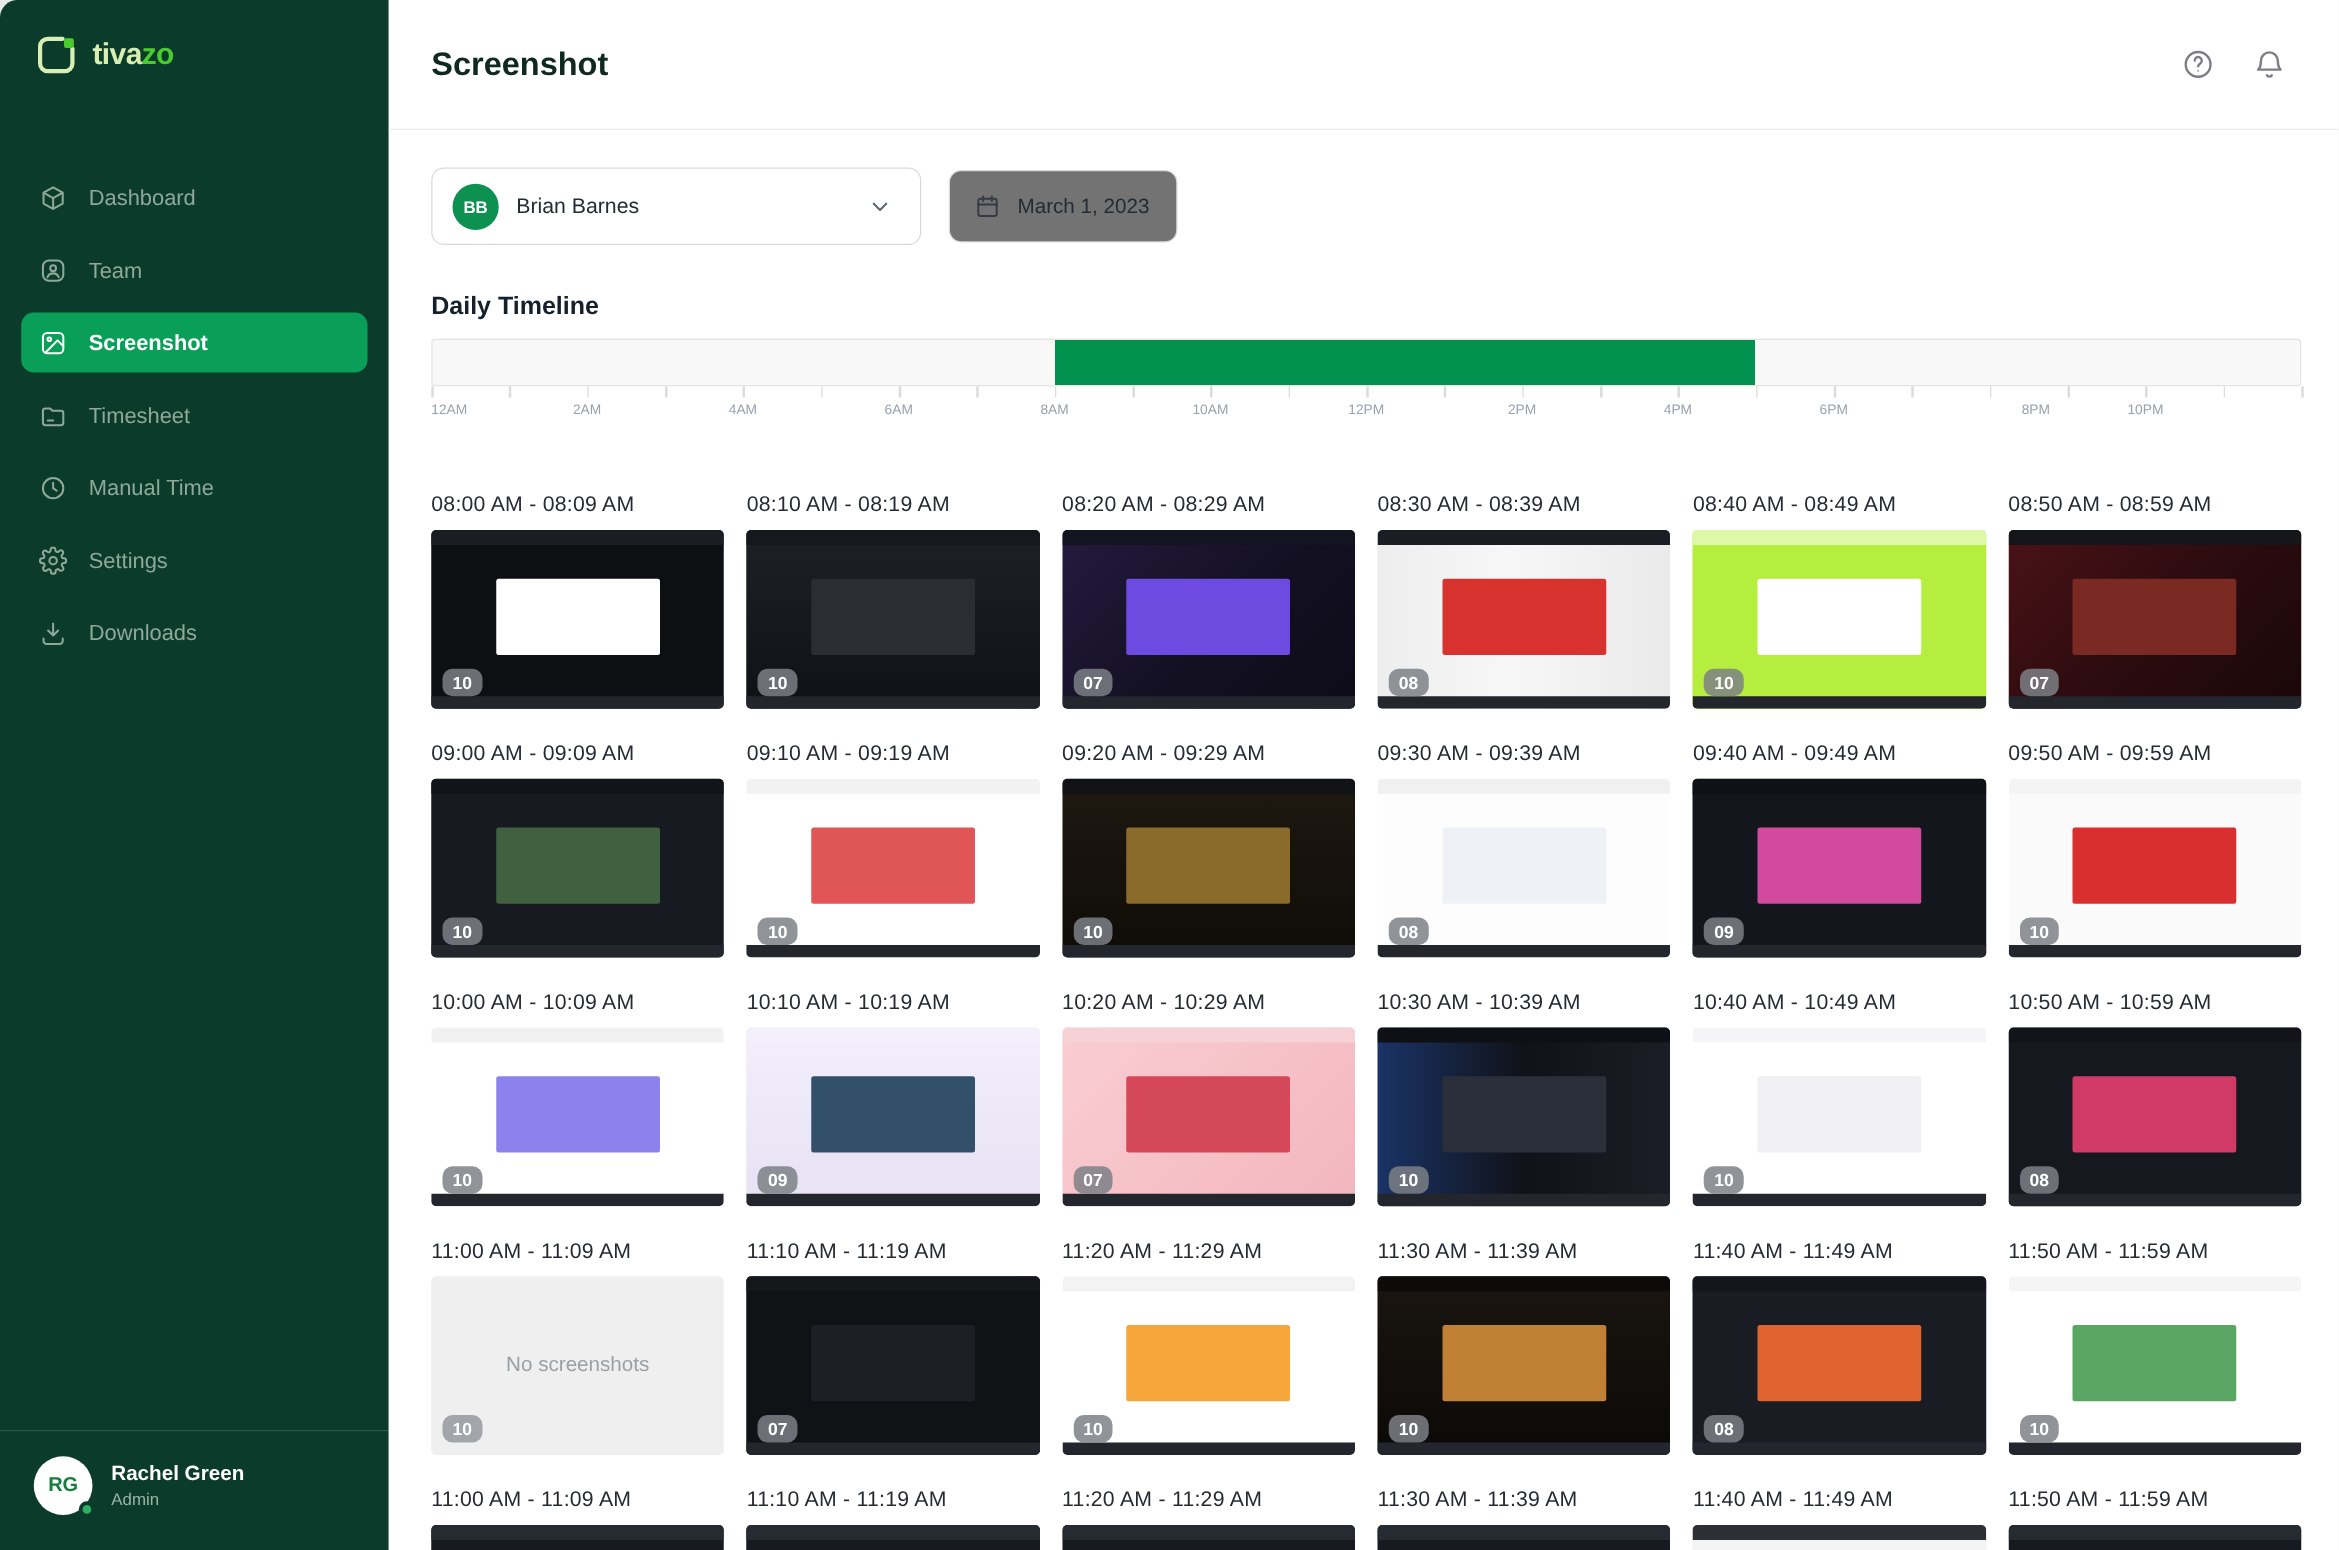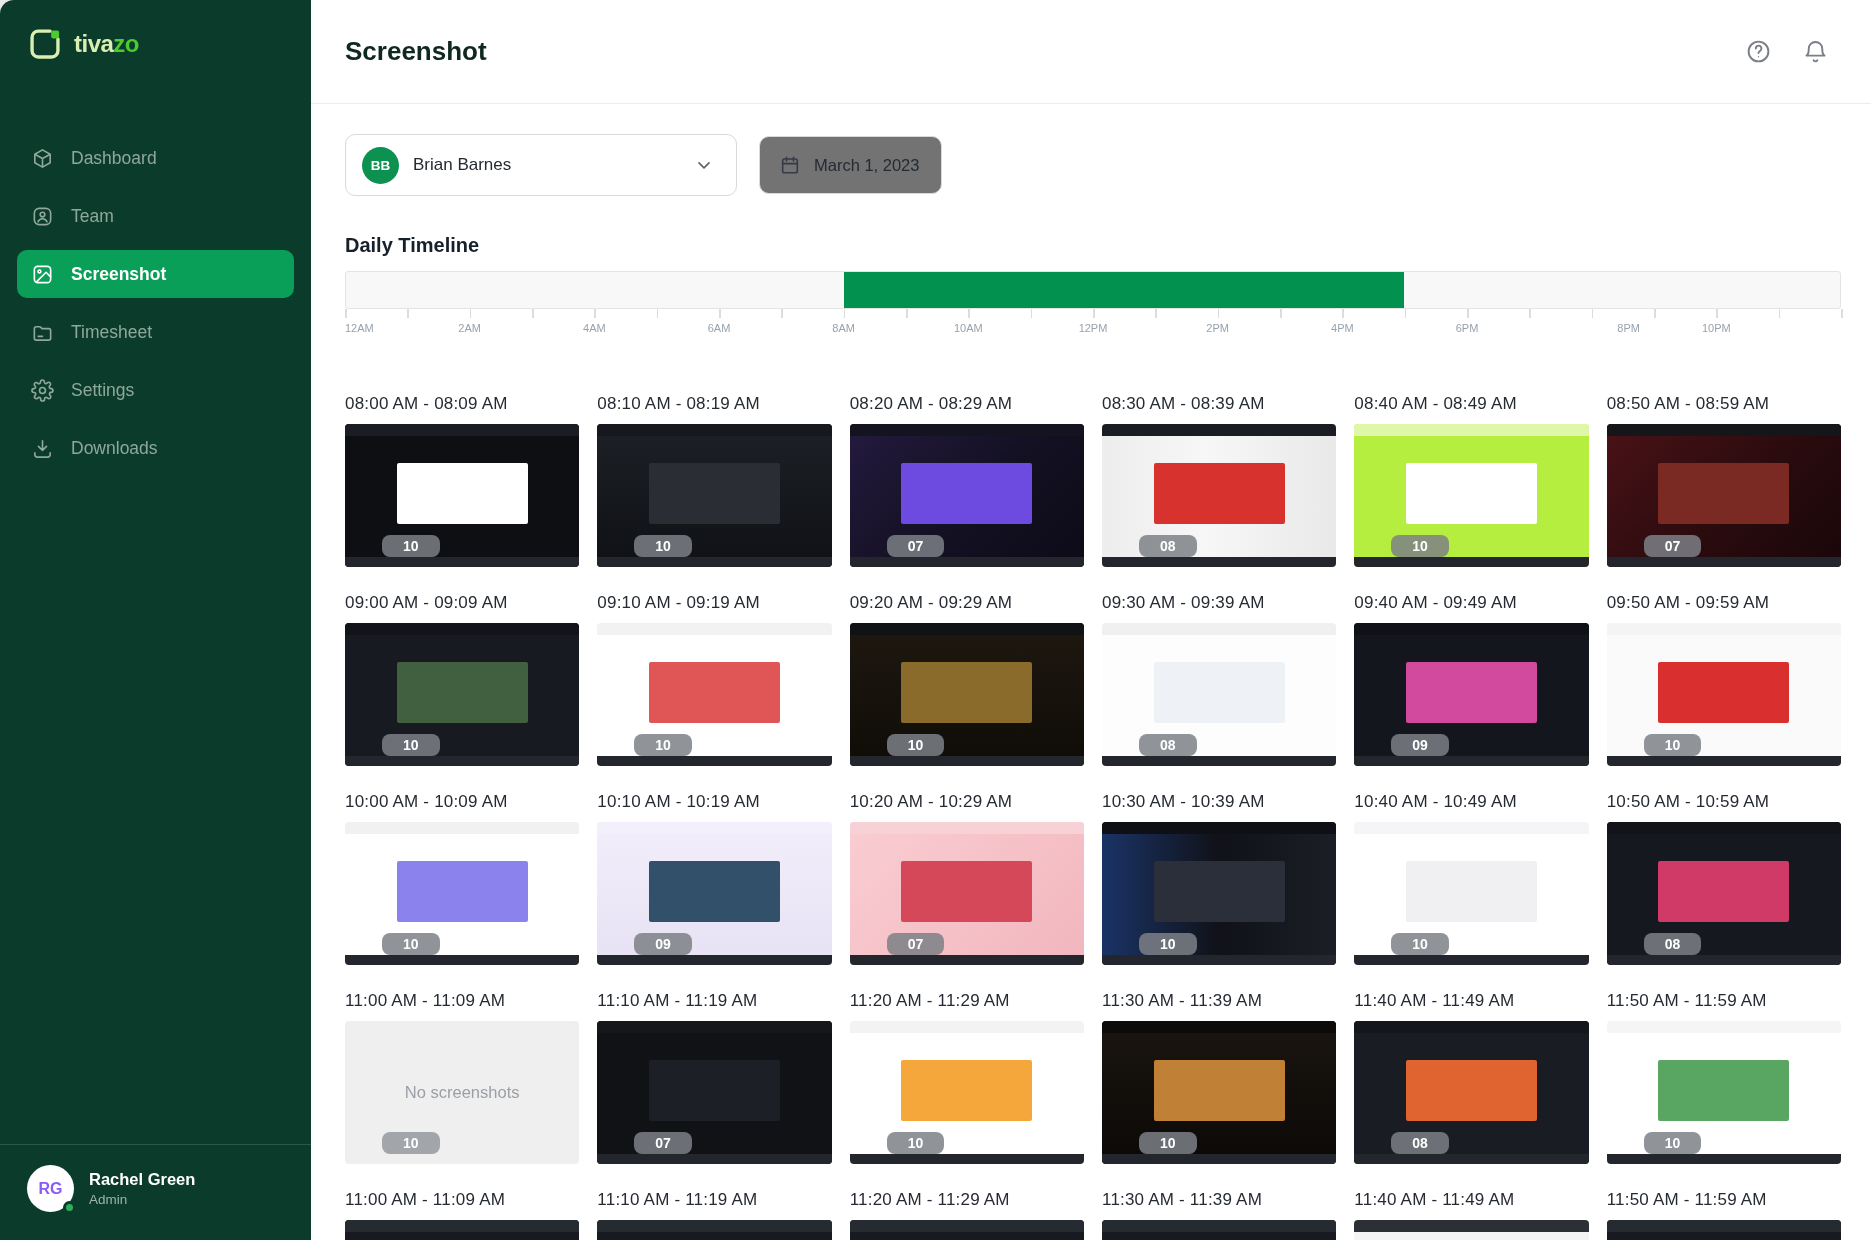--- a/index.html
+++ b/index.html
@@ -14,21 +14,21 @@
   .logo-text .accent { color:var(--brand_green,#4ccb30); }
   nav { margin-top:72px; padding:0 17px; display:flex; flex-direction:column; gap:10px; }
   .nav-item { display:flex; align-items:center; gap:17px; height:48px; padding:0 14px; border-radius:10px;
               color:var(--sidebar_text,#8fa89b); font-size:17.5px; cursor:pointer; }
   .nav-item .nav-icon { width:23px; height:23px; display:flex; }
   .nav-item svg { width:23px; height:23px; }
   .nav-item.active { background:var(--sidebar_active,#0a9f58); color:#ffffff; font-weight:600; }
   .user-box { margin-top:auto; border-top:1px solid rgba(255,255,255,.14); padding:20px 24px 28px 27px;
               display:flex; align-items:center; gap:15px; }
   .avatar-wrap { position:relative; width:47px; height:47px; }
-  .avatar { width:47px; height:47px; border-radius:50%; background:#ffffff; color:#8b5cf6; font-size:16px; font-weight:700;
+  .avatar { width:47px; height:47px; border-radius:50%; background:#ffffff; color:#15803d; font-size:16px; font-weight:700;
             display:flex; align-items:center; justify-content:center; }
   .status-dot { position:absolute; right:-2px; bottom:-2px; width:13px; height:13px; border-radius:50%;
                 background:var(--status_online,#2fae5f); border:3.5px solid var(--sidebar_bg,#0b3c2b); }
   .user-name { color:#ffffff; font-size:16.5px; font-weight:700; }
   .user-role { color:#9db4a9; font-size:13.5px; margin-top:3px; }
 
   
   .main { flex:1; display:flex; flex-direction:column; background:#fff; min-width:0; }
   header { height:104px; flex:0 0 104px; display:flex; align-items:center; padding:0 42px 0 34px;
            border-bottom:1px solid #ececec; }
@@ -66,21 +66,21 @@
   
   #grid { margin-top:48px; display:grid; grid-template-columns:repeat(6,1fr); column-gap:18px; row-gap:26px; }
   .cell-time { font-size:17px; color:#262b33; font-weight:500; margin-bottom:10px; letter-spacing:.2px; }
   .thumb { height:143px; border-radius:4px; position:relative; overflow:hidden; cursor:pointer; background:#101216; }
   .thumb .bar { position:absolute; top:0; left:0; right:0; height:12px; }
   .thumb .inner { position:absolute; left:22%; top:27%; width:56%; height:43%; border-radius:2px; }
   .thumb .taskbar { position:absolute; bottom:0; left:0; right:0; height:10px; background:#23262d; }
   .thumb.empty { background:#efefef; display:flex; align-items:center; justify-content:center; cursor:default; }
   .no-shots { color:#9aa0a6; font-size:16.5px; }
   .badge { position:absolute; left:9px; bottom:10px; color:#fff; font-size:14px; font-weight:700;
-           padding:4px 21px; border-radius:8px; line-height:1; background:rgba(125,128,134,.85);margin-left:28px; }
+           padding:4px 8px; border-radius:8px; line-height:1; background:rgba(125,128,134,.85); }
   .thumb.empty .badge { background:#a2a6ab; }
 </style>
 </head>
 <body>
 
 <div class="app">
 
   <aside class="sidebar">
     <div class="logo">
       <svg width="36" height="36" viewBox="0 0 32 32" fill="none">
@@ -121,20 +121,29 @@
         <span>Screenshot</span>
       </div>
       <div class="nav-item">
         <span class="nav-icon">
           <svg viewBox="0 0 24 24" fill="none" stroke="currentColor" stroke-width="1.7" stroke-linecap="round" stroke-linejoin="round">
               <path d="M3.5 8a2 2 0 0 1 2-2h4l2 2h7a2 2 0 0 1 2 2v8a2 2 0 0 1-2 2h-13a2 2 0 0 1-2-2V8z"></path>
               <path d="M7.5 16h4.5"></path>
             </svg>
         </span>
         <span>Timesheet</span>
+      </div>
+      <div class="nav-item">
+        <span class="nav-icon">
+          <svg viewBox="0 0 24 24" fill="none" stroke="currentColor" stroke-width="1.7" stroke-linecap="round" stroke-linejoin="round">
+              <circle cx="12" cy="12" r="8.5"></circle>
+              <path d="M12 7.5V12l3 2.2"></path>
+            </svg>
+        </span>
+        <span>Manual Time</span>
       </div>
       <div class="nav-item">
         <span class="nav-icon">
           <svg viewBox="0 0 24 24" fill="none" stroke="currentColor" stroke-width="1.7" stroke-linecap="round" stroke-linejoin="round">
               <circle cx="12" cy="12" r="3.1"></circle>
               <path d="M19.4 15a1.6 1.6 0 0 0 .3 1.8l.1.1a2 2 0 1 1-2.8 2.8l-.1-.1a1.6 1.6 0 0 0-1.8-.3 1.6 1.6 0 0 0-1 1.5V21a2 2 0 1 1-4 0v-.1a1.6 1.6 0 0 0-1-1.5 1.6 1.6 0 0 0-1.8.3l-.1.1a2 2 0 1 1-2.8-2.8l.1-.1a1.6 1.6 0 0 0 .3-1.8 1.6 1.6 0 0 0-1.5-1H3a2 2 0 1 1 0-4h.1a1.6 1.6 0 0 0 1.5-1 1.6 1.6 0 0 0-.3-1.8l-.1-.1a2 2 0 1 1 2.8-2.8l.1.1a1.6 1.6 0 0 0 1.8.3 1.6 1.6 0 0 0 1-1.5V3a2 2 0 1 1 4 0v.1a1.6 1.6 0 0 0 1 1.5 1.6 1.6 0 0 0 1.8-.3l.1-.1a2 2 0 1 1 2.8 2.8l-.1.1a1.6 1.6 0 0 0-.3 1.8v.1a1.6 1.6 0 0 0 1.5 1h.2a2 2 0 1 1 0 4h-.1a1.6 1.6 0 0 0-1.5 1z"></path>
             </svg>
         </span>
         <span>Settings</span>
       </div>

